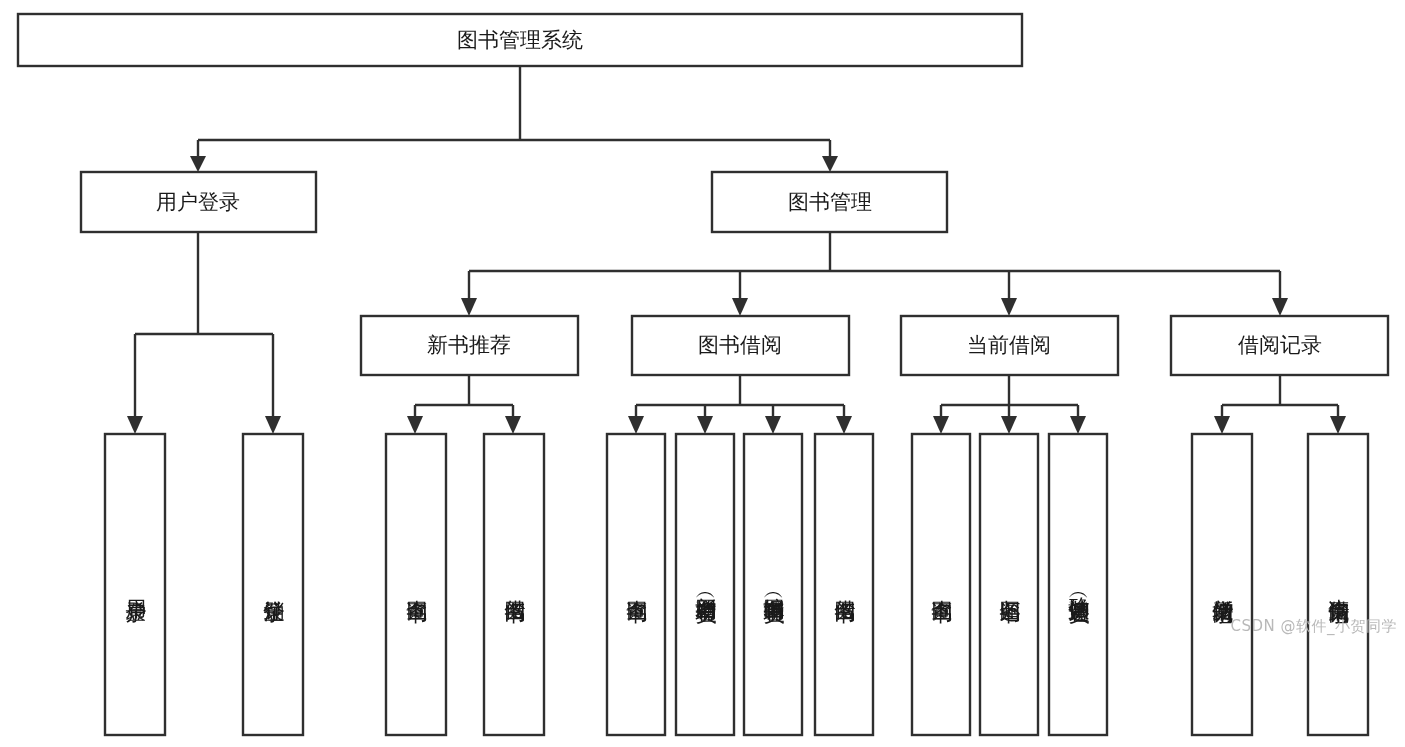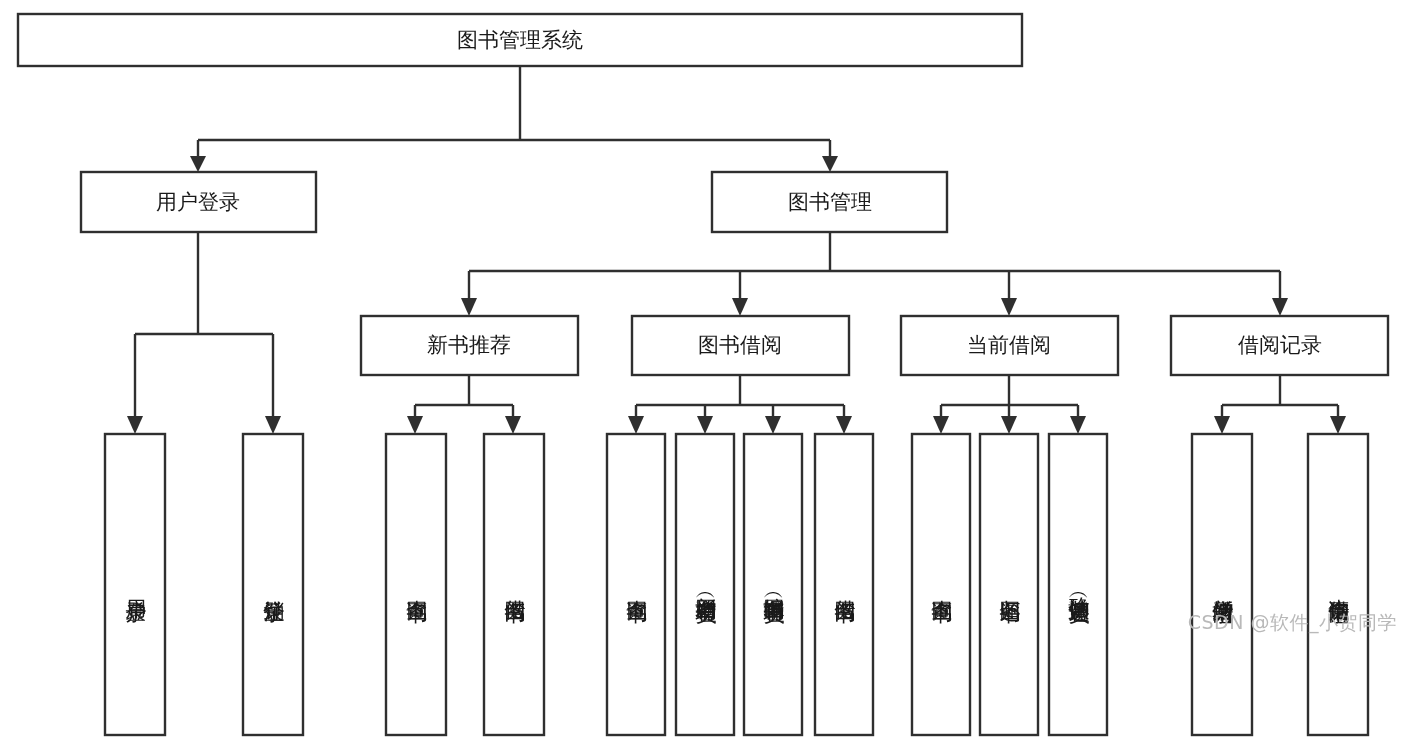--- a/index.html
+++ b/index.html
@@ -54,21 +54,21 @@
   }
   .arrow-head {
     fill: #2f2f2f;
     stroke: none;
   }
   .watermark-text {
     position: absolute;
     right: 8px;
     bottom: 4px;
     font-family: "DejaVu Sans", "Liberation Sans", sans-serif;
-    font-size: 19px;
+    font-size: 15px;
     color: #b9b9b9;
     white-space: nowrap;
     letter-spacing: 0.5px;
   }
 </style>
 </head>
 <body>
 
 <div id="diagram-root">
 

